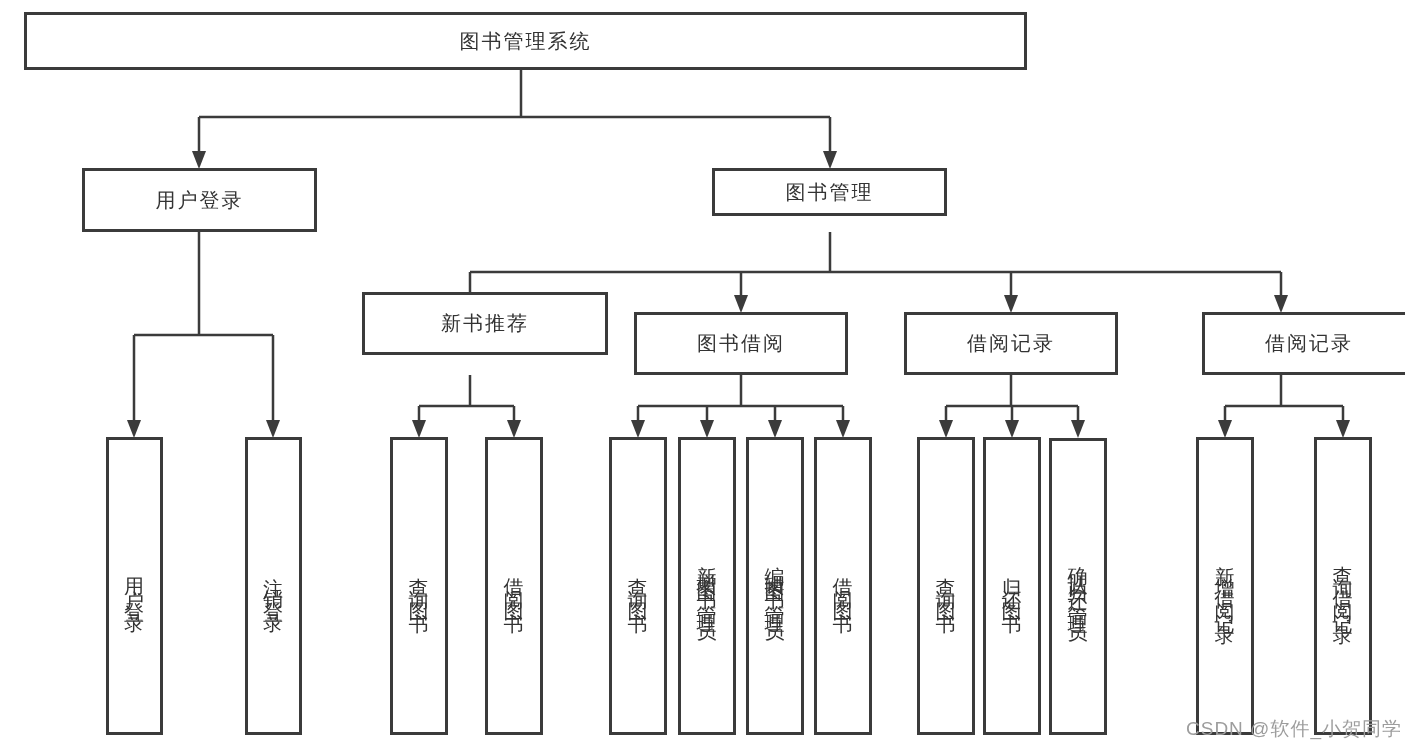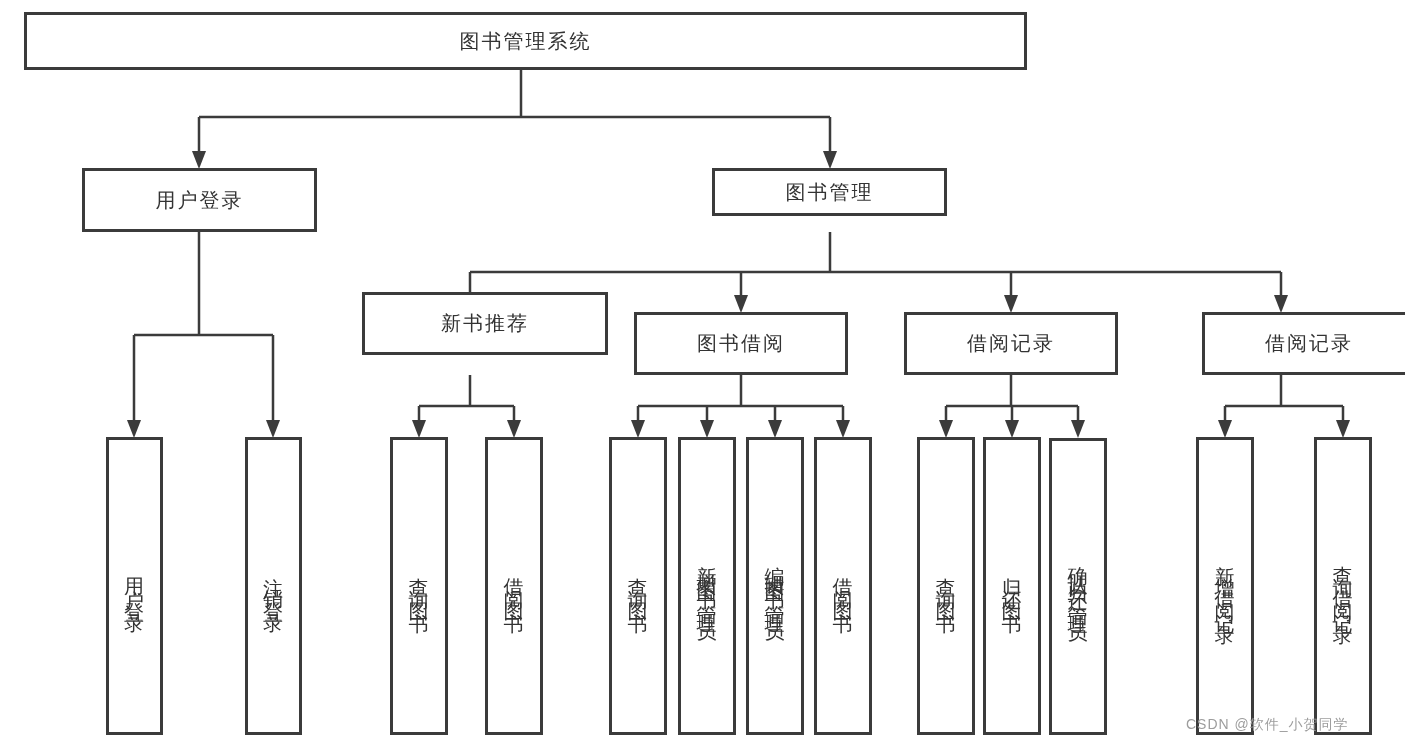--- a/index.html
+++ b/index.html
@@ -24,21 +24,21 @@
   .vbox .vtext {
     writing-mode:vertical-rl;
     text-orientation:mixed;
     letter-spacing:12px;
     line-height:1;
   }
   .vbox.tight .vtext { letter-spacing:8px; }
   .watermark {
     position:absolute;
     left:1186px; top:716px;
-    font-size:14px;
+    font-size:19px;
     color:#9d9d9d;
     letter-spacing:1px;
     white-space:nowrap;
     z-index:5;
   }
 </style>
 </head>
 <body>
 
 <div class="canvas">

